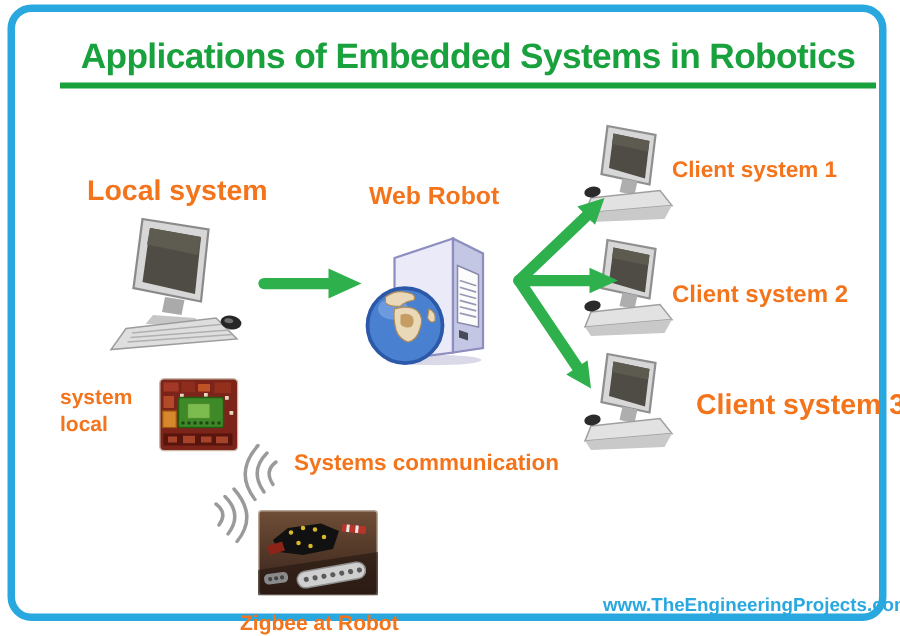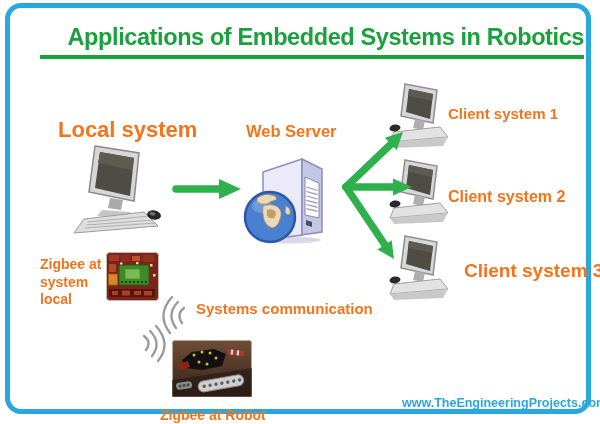--- a/index.html
+++ b/index.html
@@ -14,29 +14,29 @@
     background:#ffffff;
     font-family:"Liberation Sans","DejaVu Sans",sans-serif;
   }
   .frame{
     position:absolute;left:5px;top:3px;width:576px;height:401px;
     border:5px solid var(--frame-cyan);border-radius:16px;
     background:#ffffff;
   }
   .title{
     position:absolute;left:40px;top:24px;width:544px;
-    text-align:right;font-size:23.5px;font-weight:bold;letter-spacing:-0.4px;
+    text-align:center;font-size:23.5px;font-weight:bold;letter-spacing:-0.4px;
     color:var(--title-green);
     padding-bottom:4px;border-bottom:4px solid var(--title-green);
     white-space:nowrap;
   }
   .lbl{
     position:absolute;font-weight:bold;color:var(--label-orange);white-space:nowrap;
   }
-  .lbl-local{left:58px;top:117px;font-size:22px;}
+  .lbl-local{left:58px;top:117px;font-size:19px;}
   .lbl-server{left:246px;top:122px;font-size:16.5px;}
   .lbl-c1{left:448px;top:105px;font-size:15px;}
   .lbl-c2{left:448px;top:188px;font-size:16px;}
   .lbl-c3{left:448px;top:260px;font-size:19px;margin-left:16px;}
   .lbl-zb{left:40px;top:256px;font-size:14px;line-height:17.5px;}
   .lbl-wifi{left:196px;top:300px;font-size:15px;}
   .lbl-zbr{left:160px;top:407px;font-size:14px;}
   .watermark{
     position:absolute;left:402px;top:396px;font-size:12.5px;font-weight:bold;
     color:var(--frame-cyan);white-space:nowrap;
@@ -45,26 +45,25 @@
   .arrows{position:absolute;left:0;top:0;pointer-events:none;}
 </style>
 </head>
 <body>
 
 <div class="frame"></div>
 
 <div class="title">Applications of Embedded Systems in Robotics</div>
 
 <div class="lbl lbl-local">Local system</div>
-<div class="lbl lbl-server">Web Server</div>
+<div class="lbl lbl-server">Web Robot</div>
 <div class="lbl lbl-c1">Client system 1</div>
 <div class="lbl lbl-c2">Client system 2</div>
 <div class="lbl lbl-c3">Client system 3</div>
 <div class="lbl lbl-zb">
-  <div>Zigbee at</div>
   <div>system</div>
   <div>local</div>
 </div>
 <div class="lbl lbl-wifi">Systems communication</div>
 <div class="lbl lbl-zbr">Zigbee at Robot</div>
 <div class="watermark">www.TheEngineeringProjects.com</div>
 
 <svg class="art" style="left:70px;top:143px" width="102" height="94" viewBox="0 0 102 94">
   <polygon points="25,3 69,10 64,58 19,49" fill="#d7d7d7" stroke="#8a8a8a" stroke-width="1.5"></polygon>
   <polygon points="30,9 64,15 60,53 25,45" fill="#4e4c45"></polygon>

